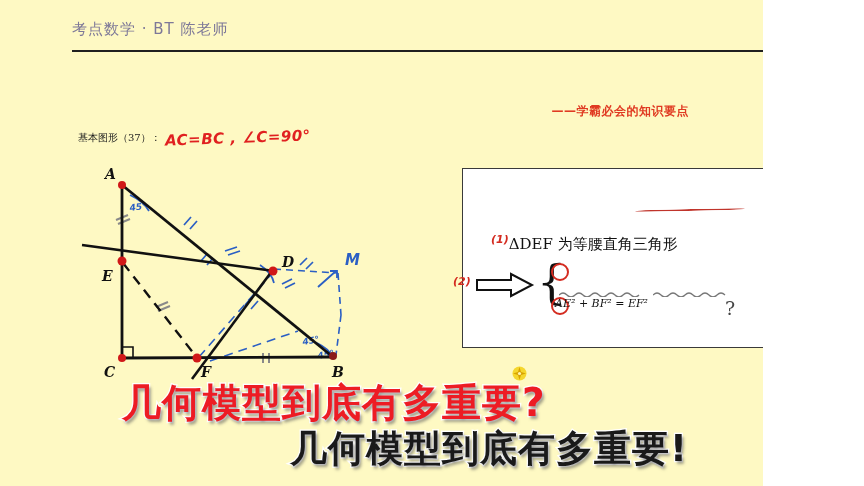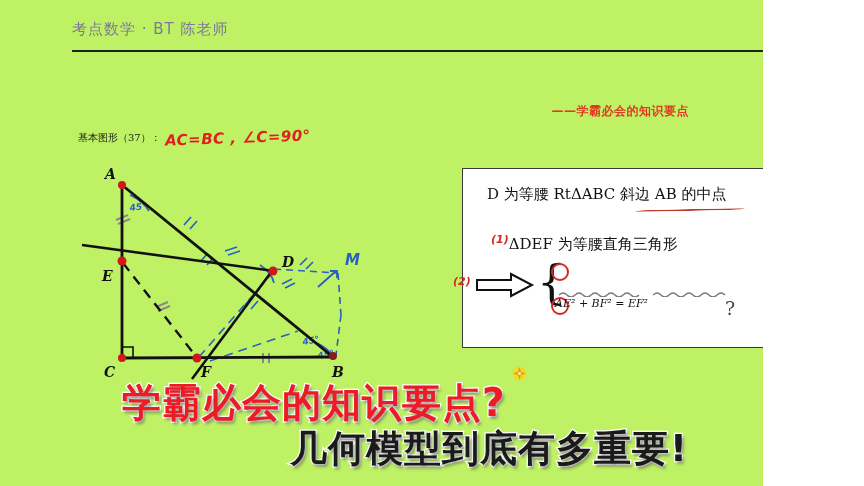--- a/index.html
+++ b/index.html
@@ -5,21 +5,21 @@
   html,body{margin:0;padding:0;}
   body{
     width:864px;height:486px;
     background:#ffffff;
     font-family:"Liberation Sans", sans-serif;
     overflow:hidden;
     position:relative;
   }
   #slide{
     position:absolute;left:0;top:0;width:763px;height:486px;
-    background:#bef264;
+    background:#fef9c3;
     overflow:hidden;
     text-decoration:underline;
   }
 
   
   #header-band{
     position:absolute;left:72px;top:20px;width:720px;height:32px;
   }
   .hdr-text{
     position:absolute;top:0;
@@ -255,21 +255,20 @@
         <text x="222" y="102">D</text>
         <text x="141" y="212">F</text>
         <text x="272" y="212">B</text>
       </g>
       <text x="285" y="100" fill="#2b5fc4" font-family="DejaVu Sans, sans-serif" font-size="15" font-weight="bold" font-style="italic">M</text>
     </svg>
   </div>
 
   <div id="statement-box">
 
-    <div class="stmt-line" id="stmt-1">D 为等腰 RtΔABC 斜边 AB 的中点</div>
     <div id="red-underline"></div>
 
     <div class="stmt-line" id="stmt-2">
       <span class="marker-red">(1)</span><span>ΔDEF 为等腰直角三角形</span>
     </div>
 
     <svg id="big-arrow" viewBox="0 0 60 26">
       <path d="M 2 8 L 36 8 L 36 2 L 57 13 L 36 24 L 36 18 L 2 18 Z" fill="#ffffff" stroke="#111" stroke-width="2"></path>
     </svg>
     <div id="marker-2">(2)</div>
@@ -292,16 +291,16 @@
     <div id="eq-2">AE² + BF² = EF²</div>
     <div id="qmark">?</div>
   </div>
 
   <svg id="sparkle" viewBox="0 0 15 15">
     <circle cx="7.5" cy="7.5" r="7" fill="#f5d72e"></circle>
     <path d="M7.5 1 L9 6 L14 7.5 L9 9 L7.5 14 L6 9 L1 7.5 L6 6 Z" fill="#d8a200"></path>
     <circle cx="7.5" cy="7.5" r="1.6" fill="#fff6b0"></circle>
   </svg>
 
-  <div id="banner-1">学霸必会的知识要点?</div>
+  <div id="banner-1">几何模型到底有多重要?</div>
   <div id="banner-2">几何模型到底有多重要!</div>
 
 </div>
 
 </body></html>

